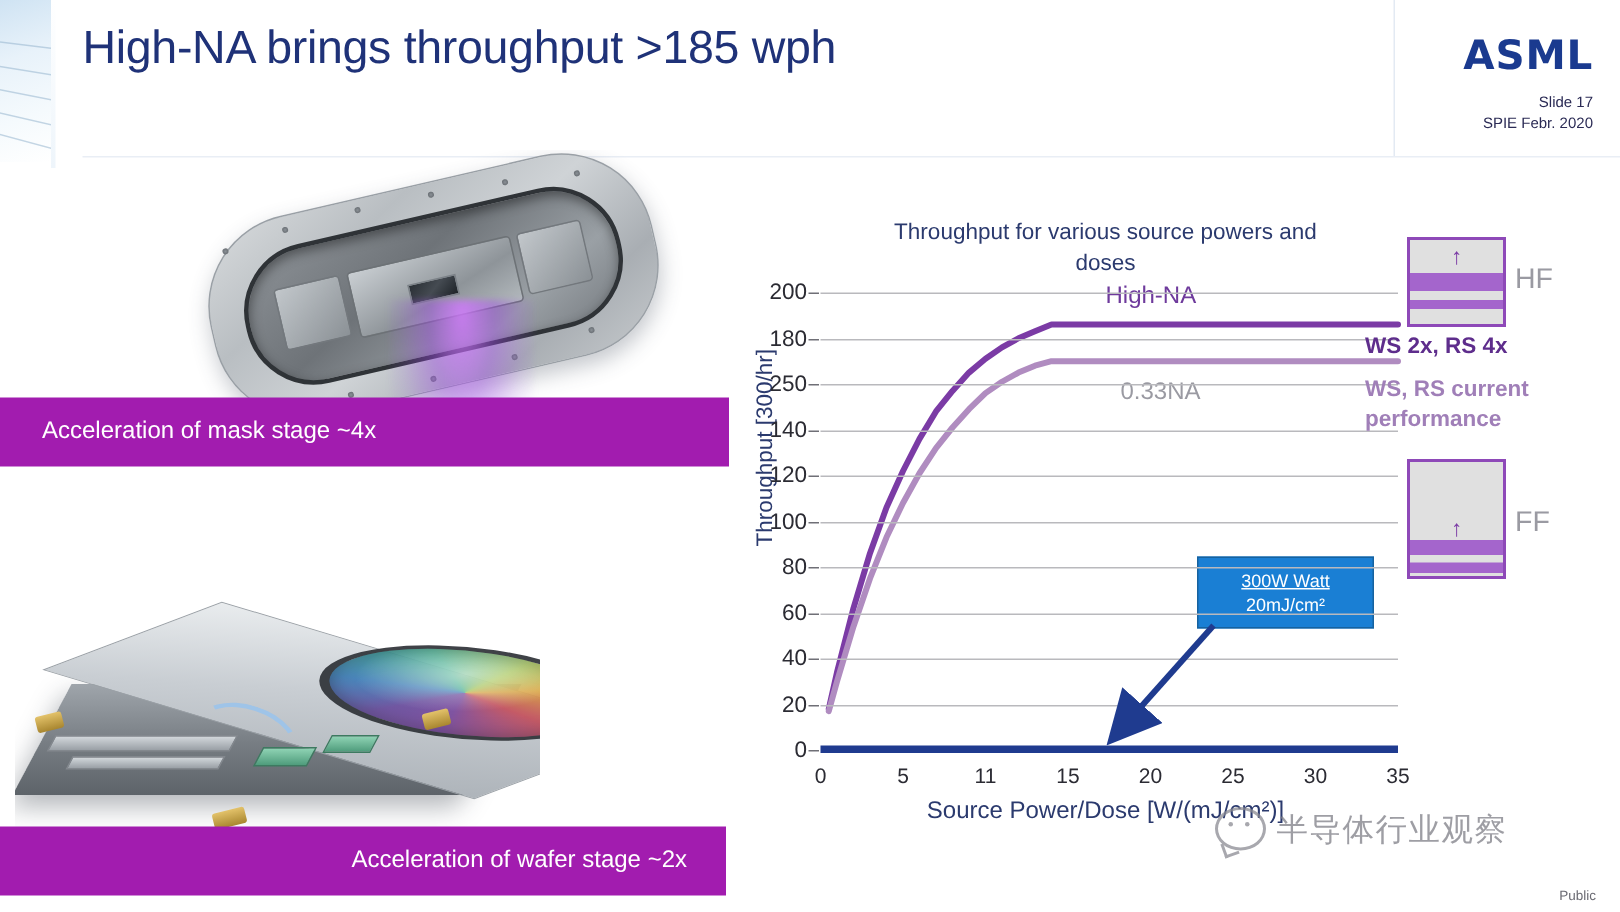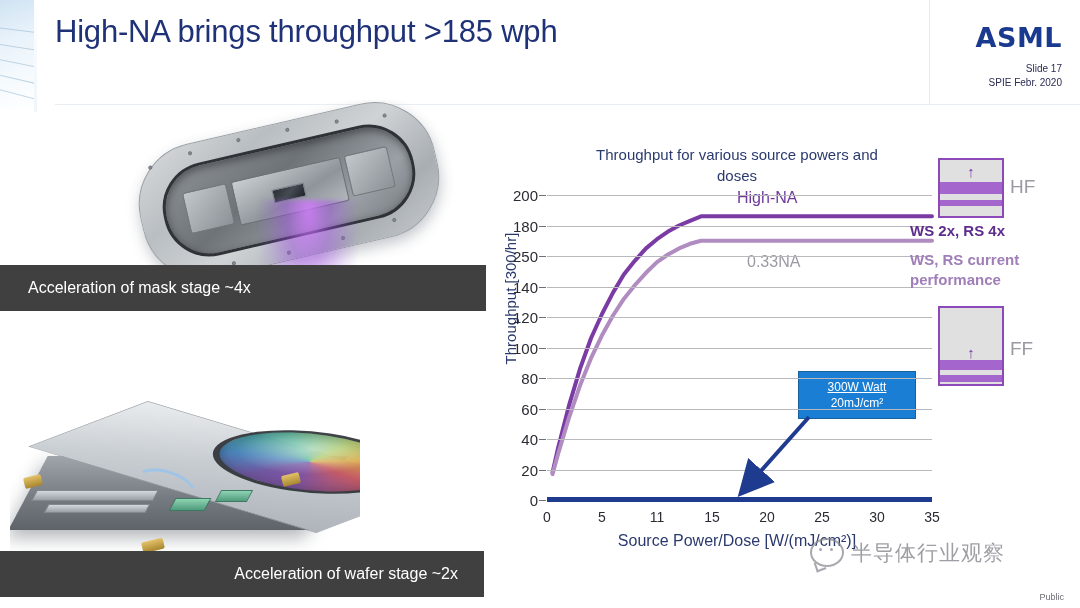--- a/index.html
+++ b/index.html
@@ -115,21 +115,21 @@
     box-shadow:inset 0 0 12px rgba(0,0,0,.35);
     opacity:.92;
   }
   .wf-strip{position:absolute;background:linear-gradient(180deg,#d3d8dc,#9aa0a6);border:1px solid #83888e;}
   .wf-green{position:absolute;background:linear-gradient(180deg,#8fd3b4,#4f9c7c);border:1px solid #3d7a60;}
   .wf-gold{position:absolute;background:linear-gradient(180deg,#e3c26a,#a8862f);border-radius:2px;}
   .wf-blue{position:absolute;border:3px solid #9fc4e8;border-radius:50%;border-color:#9fc4e8 transparent transparent transparent;}
 
   
   .cap{
-    position:absolute;background:#404040;color:#ffffff;
+    position:absolute;background:#a21caf;color:#ffffff;
     display:flex;align-items:center;font-size:16px;
   }
   .cap-mask{left:0;top:265px;width:458px;height:46px;padding-left:28px;}
   .cap-wafer{left:0;top:551px;width:458px;height:46px;padding-right:26px;justify-content:flex-end;}
 
   
   .chart{position:absolute;left:482px;top:140px;width:470px;height:420px;}
   .chart-title{
     position:absolute;left:110px;top:4px;width:290px;text-align:center;
     font-size:15px;color:#2b3a6e;line-height:21px;

